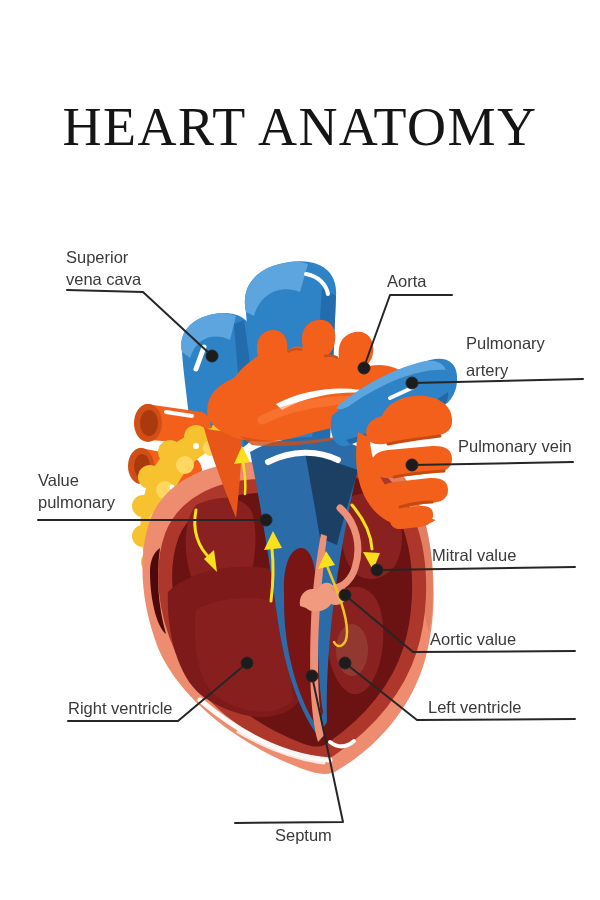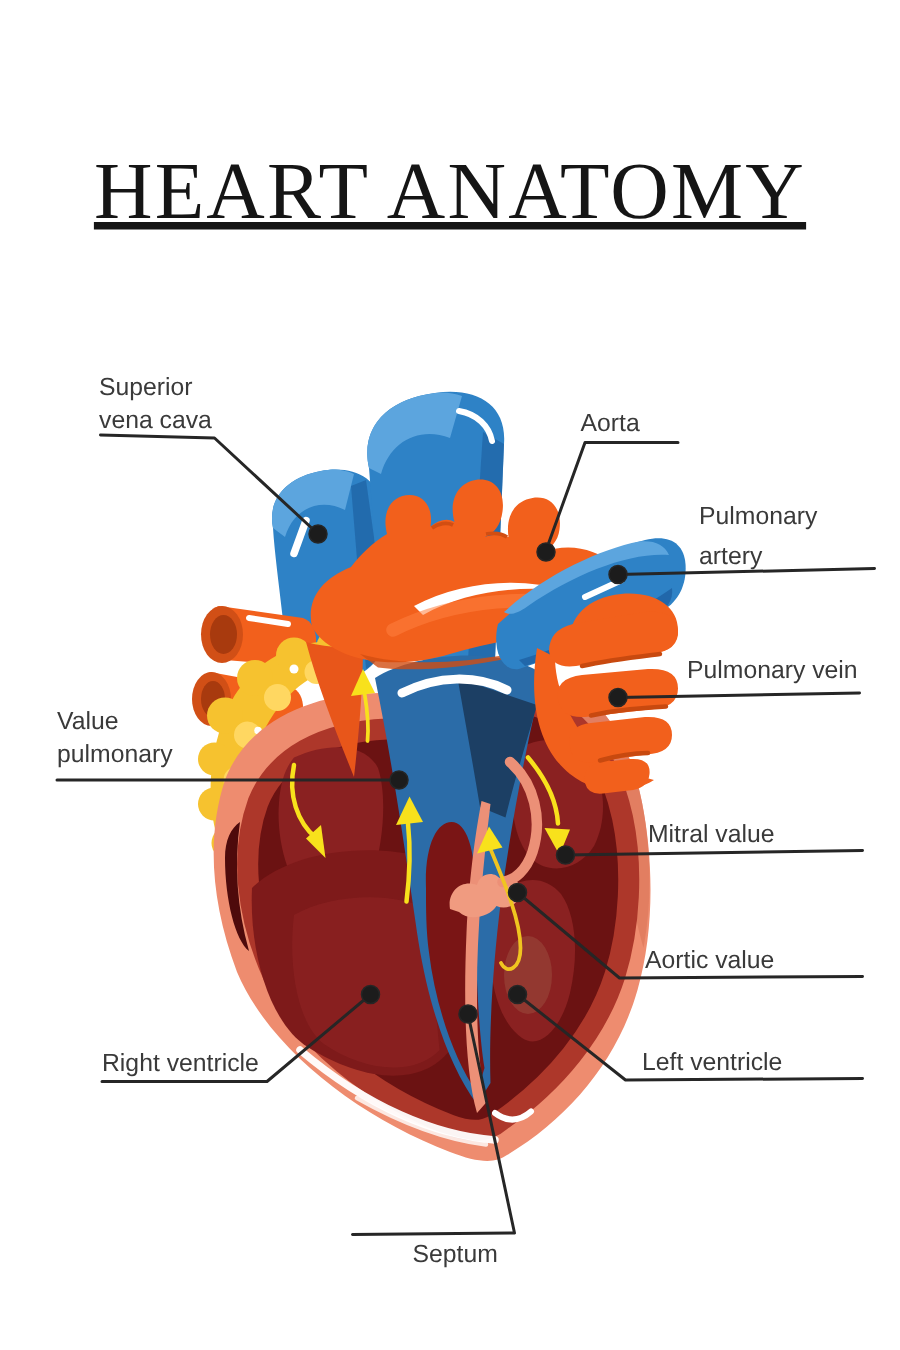--- a/index.html
+++ b/index.html
@@ -1,20 +1,20 @@
 <!DOCTYPE html>
 <html><head>
 <meta charset="utf-8">
 <style>
   html,body{margin:0;padding:0;background:#fff;}
   #page{position:relative;width:600px;height:900px;background:#fff;overflow:hidden;
         font-family:"Liberation Sans",sans-serif;}
   h1#title{position:absolute;top:96px;left:0;width:600px;margin:0;text-align:center;
         font-family:"Liberation Serif","DejaVu Serif",serif;font-weight:400;
-        font-size:54px;letter-spacing:1.5px;color:#151515;text-decoration:underline;}
+        font-size:54px;letter-spacing:1.5px;color:#151515;}
   svg{position:absolute;left:0;top:0;}
   .lbl{font-family:"Liberation Sans",sans-serif;font-size:16.5px;fill:#3a3a3a;}
   .leader{stroke:#262626;stroke-width:2;fill:none;stroke-linecap:round;stroke-linejoin:round;}
   .dot{fill:#1c1c1c;}
   .gloss{stroke:#ffffff;fill:none;stroke-linecap:round;}
 </style>
 </head>
 <body>
 
 <div id="page">

